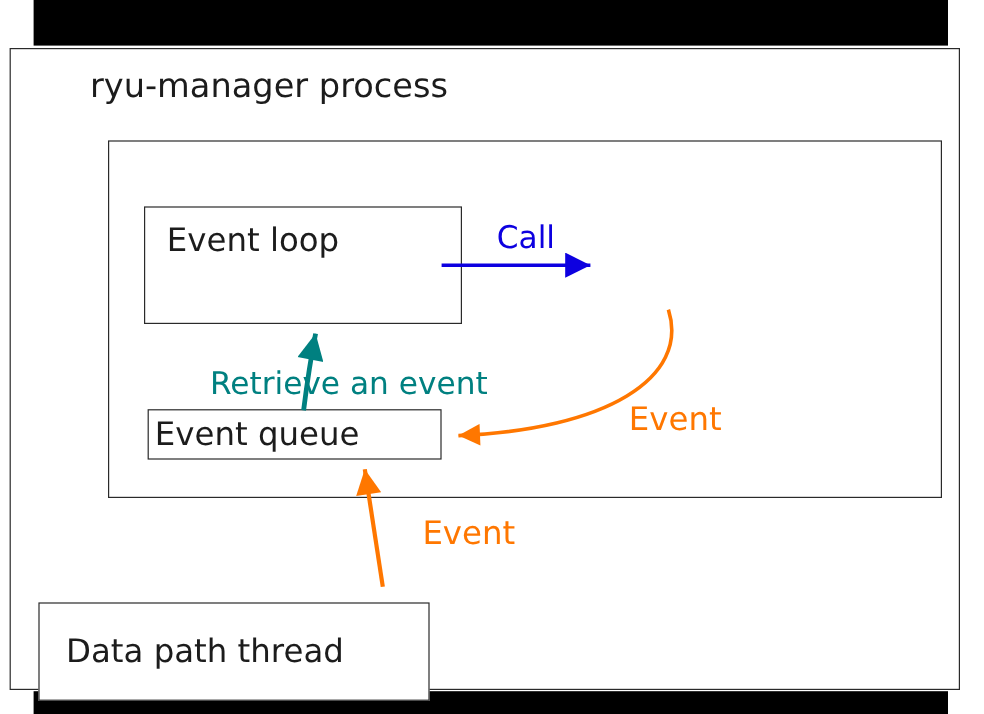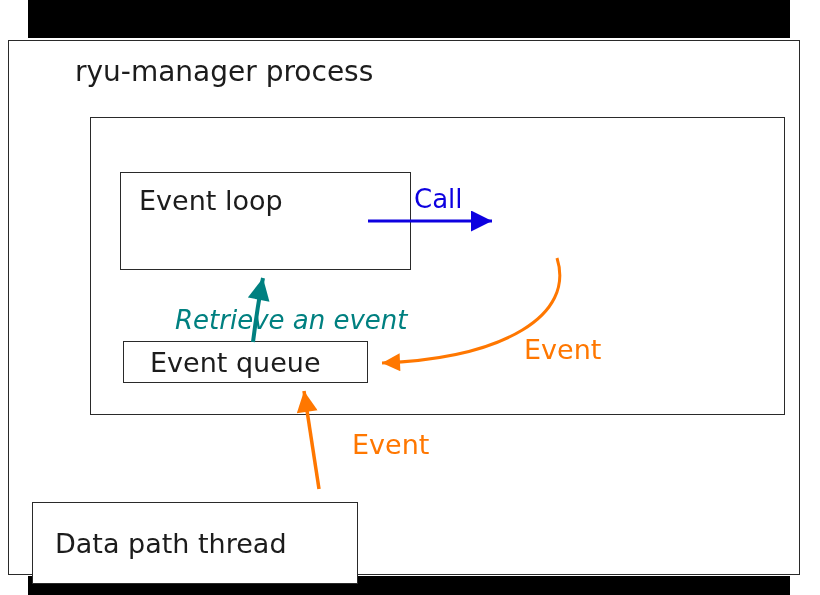--- a/index.html
+++ b/index.html
@@ -15,30 +15,30 @@
   .bar { position: absolute; background: #000000; }
   .bar.top    { left: 28px; top: 0;     width: 762px; height: 38px; }
   .bar.bottom { left: 28px; top: 576px; width: 762px; height: 19px; }
 
   .frame { position: absolute; border: 1px solid #2a2a2a; background: transparent; }
   .outer-frame { left: 8px;  top: 40px;  width: 792px; height: 535px; }
   .app-frame   { left: 90px; top: 117px; width: 695px; height: 298px; }
 
   .box { position: absolute; border: 1px solid #2a2a2a; background: #ffffff; }
   .box-event-loop {
-    left: 120px; top: 172px; width: 291px; height: 98px;
+    left: 120px; top: 172px; width: 265px; height: 98px;
     padding: 8px 0 0 18px; font-size: 27px; line-height: 1.45;
   }
   .box-event-handler {
     left: 497px; top: 186px; width: 268px; height: 69px;
     display: flex; align-items: center; padding-left: 8px; font-size: 27px;
   }
   .box-event-queue {
     left: 123px; top: 341px; width: 245px; height: 42px;
-    display: flex; align-items: center; padding-left: 26px; font-size: 27px;
+    display: flex; align-items: center; padding-left: 5px; font-size: 27px;
   }
   .box-data-path {
     left: 32px; top: 502px; width: 326px; height: 82px;
     display: flex; align-items: center; padding-left: 22px; font-size: 27px;
   }
 
   .lbl { position: absolute; white-space: nowrap; margin-left: 42px; }
   .lbl-process { left: 33px;  top: 55px;  font-size: 28px; }
   .lbl-app     { left: 102px; top: 124px; font-size: 27px; }
   .lbl-call          { left: 372px; top: 184px; font-size: 26px; }
@@ -95,19 +95,19 @@
 
     <path d="M253 342 C256 318 259 298 263 278" stroke-width="4" fill="none" marker-end="url(#head-teal)" stroke="#008080"></path>
 
     <path d="M557 258 C575 315 505 358 382 363" stroke-width="3" fill="none" marker-end="url(#head-orange)" stroke="#ff7700"></path>
 
     <line x1="319" y1="489" x2="304" y2="391" stroke-width="3.5" fill="none" marker-end="url(#head-orange)" stroke="#ff7700"></line>
   </svg>
 
   <div class="lbl lbl-call" style="color: rgb(13, 0, 224);">Call</div>
 
-  <div class="lbl lbl-retrieve" style="color: rgb(0, 128, 128); font-style: italic;">Retrieve an event</div>
+  <div class="lbl lbl-retrieve" style="color: rgb(0, 128, 128);">Retrieve an event</div>
 
   <div class="lbl lbl-event-handler" style="color: rgb(255, 119, 0);">Event</div>
 
   <div class="lbl lbl-event-dp" style="color: rgb(255, 119, 0);">Event</div>
 
 </div>
 
 </body></html>

